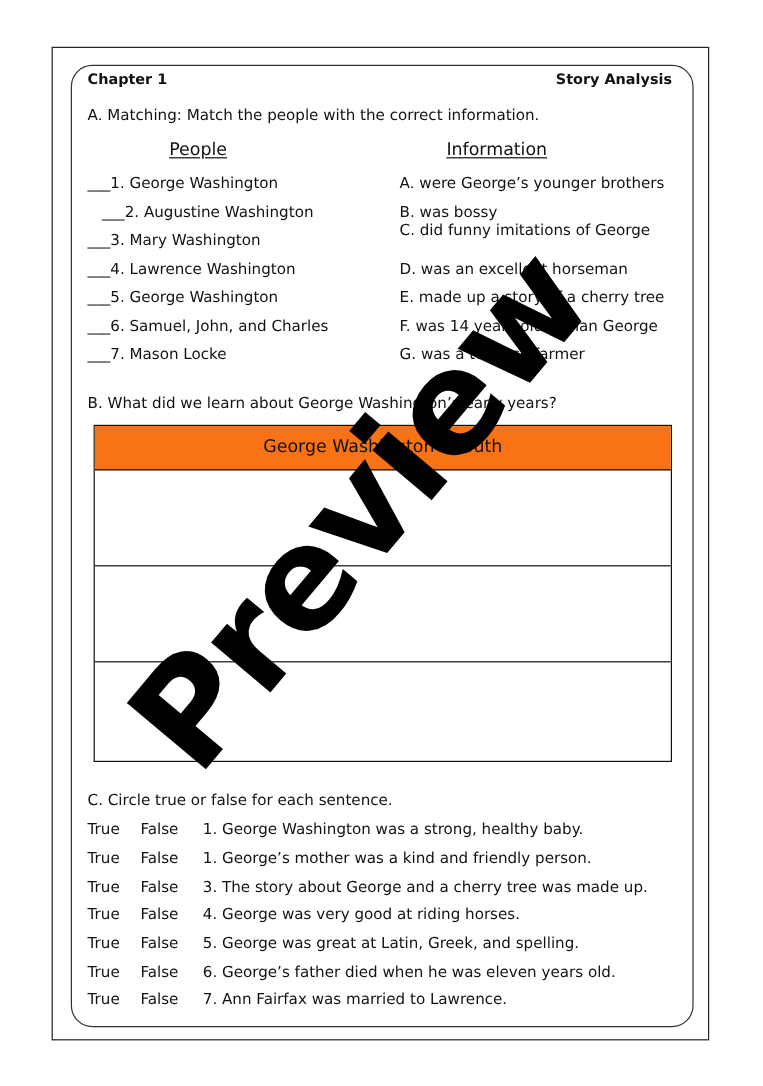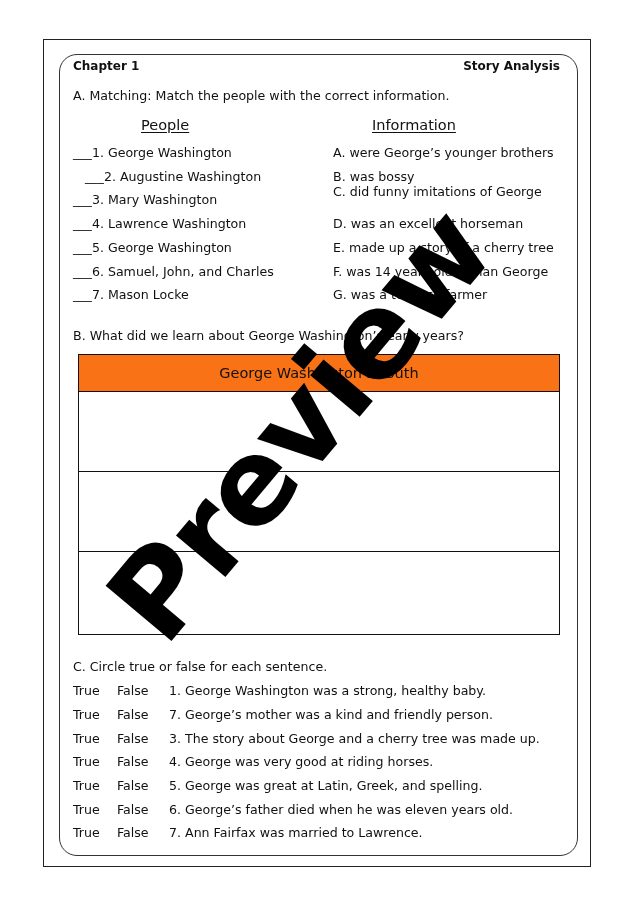--- a/index.html
+++ b/index.html
@@ -67,21 +67,21 @@
 
 <div class="abs txt" style="left:73px; top:659px;">C. Circle true or false for each sentence.</div>
 
 <div>
   <div class="abs txt" style="left:73px; top:683px;">True</div>
   <div class="abs txt" style="left:117px; top:683px;">False</div>
   <div class="abs txt" style="left:169px; top:683px;">1. George Washington was a strong, healthy baby.</div>
 
   <div class="abs txt" style="left:73px; top:707px;">True</div>
   <div class="abs txt" style="left:117px; top:707px;">False</div>
-  <div class="abs txt" style="left:169px; top:707px;">7. George’s mother was a kind and friendly person.</div>
+  <div class="abs txt" style="left:169px; top:707px;">1. George’s mother was a kind and friendly person.</div>
 
   <div class="abs txt" style="left:73px; top:731px;">True</div>
   <div class="abs txt" style="left:117px; top:731px;">False</div>
   <div class="abs txt" style="left:169px; top:731px;">3. The story about George and a cherry tree was made up.</div>
 
   <div class="abs txt" style="left:73px; top:754px;">True</div>
   <div class="abs txt" style="left:117px; top:754px;">False</div>
   <div class="abs txt" style="left:169px; top:754px;">4. George was very good at riding horses.</div>
 
   <div class="abs txt" style="left:73px; top:778px;">True</div>

